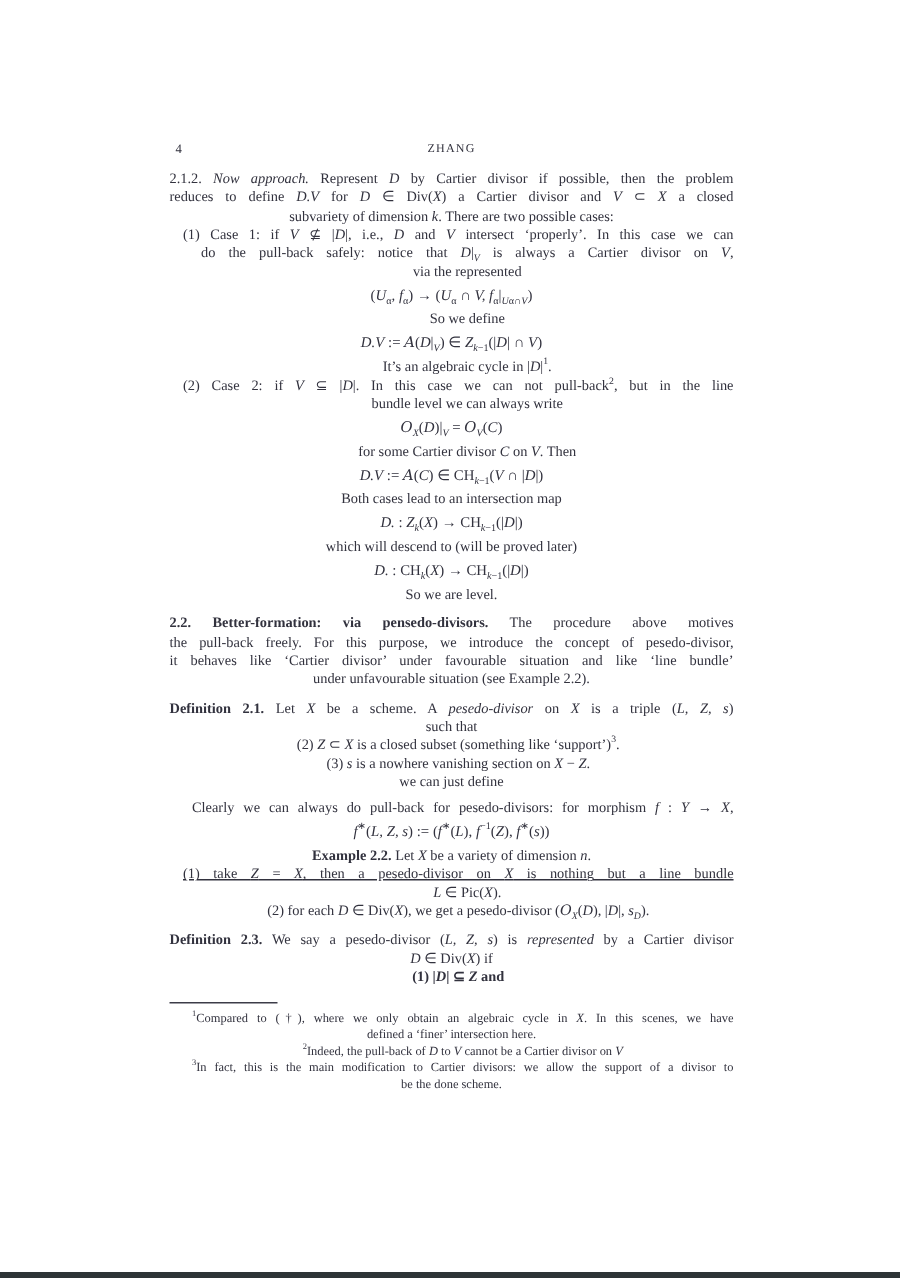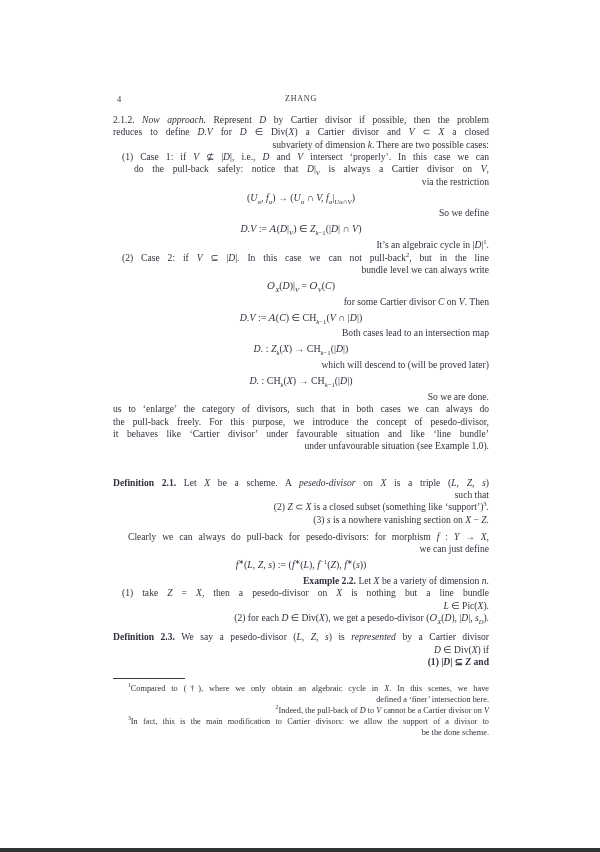--- a/index.html
+++ b/index.html
@@ -27,21 +27,21 @@
     position:absolute; left:0; right:0; top:0;
     text-align:center;
     font-size:8px;
     letter-spacing:0.8px;
   }
   .ln {
     font-size:9.6px;
     line-height:12.35px;
   }
   .j { text-align:justify; text-align-last:justify; }
-  .l { text-align:right; }
+  .l { text-align:center; }
   .fm {
     font-size:9.9px;
     line-height:12.4px;
     text-align:center;
     margin-top:3.5px;
     margin-bottom:3.5px;
   }
   sub, sup { font-size:68%; line-height:0; }
   i.cal { font-style:italic; font-family:"DejaVu Serif", serif; }
   .fnrule {
@@ -67,48 +67,48 @@
   <div class="pghead">
     <span class="pagenum">4</span>
     <span class="runhead">ZHANG</span>
   </div>
   <div>
       <div class="ln j">2.1.2. <i>Now approach.</i> Represent <i>D</i> by Cartier divisor if possible, then the problem</div>
       <div class="ln j">reduces to define <i>D.V</i> for <i>D</i> ∈ Div(<i>X</i>) a Cartier divisor and <i>V</i> ⊂ <i>X</i> a closed</div>
       <div class="ln l">subvariety of dimension <i>k</i>. There are two possible cases:</div>
       <div class="ln j" style="padding-left: 9px;">(1) Case 1: if <i>V</i> ⊈ |<i>D</i>|, i.e., <i>D</i> and <i>V</i> intersect ‘properly’. In this case we can</div>
       <div class="ln j" style="padding-left: 21px;">do the pull-back safely: notice that <i>D</i>|<sub><i>V</i></sub> is always a Cartier divisor on <i>V</i>,</div>
-      <div class="ln l" style="padding-left: 21px;">via the restriction</div>
+      <div class="ln l" style="padding-left: 21px;">via the represented</div>
       <div class="fm">(<i>U</i><sub>α</sub><i>, f</i><sub>α</sub>) → (<i>U</i><sub>α</sub> ∩ <i>V, f</i><sub>α</sub>|<sub><i>U</i>α∩<i>V</i></sub>)</div>
       <div class="ln l" style="padding-left: 21px;">So we define</div>
       <div class="fm"><i>D.V</i> := <i class="cal">A</i>(<i>D</i>|<sub><i>V</i></sub>) ∈ <i>Z</i><sub><i>k</i>−1</sub>(|<i>D</i>| ∩ <i>V</i>)</div>
       <div class="ln l" style="padding-left: 21px;">It’s an algebraic cycle in |<i>D</i>|<sup>1</sup>.</div>
       <div class="ln j" style="padding-left: 9px;">(2) Case 2: if <i>V</i> ⊆ |<i>D</i>|. In this case we can not pull-back<sup>2</sup>, but in the line</div>
       <div class="ln l" style="padding-left: 21px;">bundle level we can always write</div>
       <div class="fm"><i class="cal">O</i><sub><i>X</i></sub>(<i>D</i>)|<sub><i>V</i></sub> = <i class="cal">O</i><sub><i>V</i></sub>(<i>C</i>)</div>
       <div class="ln l" style="padding-left: 21px;">for some Cartier divisor <i>C</i> on <i>V</i>. Then</div>
       <div class="fm"><i>D.V</i> := <i class="cal">A</i>(<i>C</i>) ∈ CH<sub><i>k</i>−1</sub>(<i>V</i> ∩ |<i>D</i>|)</div>
       <div class="ln l">Both cases lead to an intersection map</div>
       <div class="fm"><i>D.</i> : <i>Z</i><sub><i>k</i></sub>(<i>X</i>) → CH<sub><i>k</i>−1</sub>(|<i>D</i>|)</div>
       <div class="ln l">which will descend to (will be proved later)</div>
       <div class="fm"><i>D.</i> : CH<sub><i>k</i></sub>(<i>X</i>) → CH<sub><i>k</i>−1</sub>(|<i>D</i>|)</div>
-      <div class="ln l">So we are done.</div>
-      <div class="ln j">us to ‘enlarge’ the category of divisors, such that in both cases we can always do</div>
+      <div class="ln l">So we are level.</div>
+      <div class="ln j" style="margin-top: 7px;"><b>2.2. Better-formation: via pensedo-divisors.</b> The procedure above motives</div>
       <div class="ln j">the pull-back freely. For this purpose, we introduce the concept of pesedo-divisor,</div>
       <div class="ln j">it behaves like ‘Cartier divisor’ under favourable situation and like ‘line bundle’</div>
-      <div class="ln l">under unfavourable situation (see Example 1.0).</div>
-      <div class="ln j" style="margin-top: 24px;"><b>Definition 2.1.</b> Let <i>X</i> be a scheme. A <i>pesedo-divisor</i> on <i>X</i> is a triple (<i>L, Z, s</i>)</div>
+      <div class="ln l">under unfavourable situation (see Example 2.2).</div>
+      <div class="ln j" style="margin-top: 7px;"><b>Definition 2.1.</b> Let <i>X</i> be a scheme. A <i>pesedo-divisor</i> on <i>X</i> is a triple (<i>L, Z, s</i>)</div>
       <div class="ln l">such that</div>
       <div class="ln l" style="padding-left: 9px;">(2) <i>Z</i> ⊂ <i>X</i> is a closed subset (something like ‘support’)<sup>3</sup>.</div>
       <div class="ln l" style="padding-left: 9px;">(3) <i>s</i> is a nowhere vanishing section on <i>X</i> − <i>Z</i>.</div>
+      <div class="ln l">we can just define</div>
       <div class="ln j" style="padding-left: 15px; margin-top: 5px;">Clearly we can always do pull-back for pesedo-divisors: for morphism <i>f</i> : <i>Y</i> → <i>X</i>,</div>
-      <div class="ln l">we can just define</div>
       <div class="fm"><i>f</i><sup>∗</sup>(<i>L, Z, s</i>) := (<i>f</i><sup>∗</sup>(<i>L</i>), <i>f</i><sup>−1</sup>(<i>Z</i>), <i>f</i><sup>∗</sup>(<i>s</i>))</div>
       <div class="ln l" style="margin-top: 3px;"><b>Example 2.2.</b> Let <i>X</i> be a variety of dimension <i>n</i>.</div>
-      <div class="ln j" style="padding-left: 9px;">(1) take <i>Z</i> = <i>X</i>, then a pesedo-divisor on <i>X</i> is nothing but a line bundle</div>
+      <div class="ln j" style="padding-left: 9px; text-decoration: underline;">(1) take <i>Z</i> = <i>X</i>, then a pesedo-divisor on <i>X</i> is nothing but a line bundle</div>
       <div class="ln l" style="padding-left: 21px;"><i>L</i> ∈ Pic(<i>X</i>).</div>
       <div class="ln l" style="padding-left: 9px;">(2) for each <i>D</i> ∈ Div(<i>X</i>), we get a pesedo-divisor (<i class="cal">O</i><sub><i>X</i></sub>(<i>D</i>), |<i>D</i>|, <i>s</i><sub><i>D</i></sub>).</div>
       <div class="ln j" style="margin-top: 7px;"><b>Definition 2.3.</b> We say a pesedo-divisor (<i>L, Z, s</i>) is <i>represented</i> by a Cartier divisor</div>
       <div class="ln l"><i>D</i> ∈ Div(<i>X</i>) if</div>
       <div class="ln l" style="padding-left: 9px; font-weight: bold;">(1) |<i>D</i>| ⊆ <i>Z</i> and</div>
     </div>
   <div class="fnrule"></div>
   <div>
       <div class="fn j" style="padding-left: 15px;"><sup>1</sup>Compared to (†), where we only obtain an algebraic cycle in <i>X</i>. In this scenes, we have</div>
       <div class="fn l">defined a ‘finer’ intersection here.</div>

